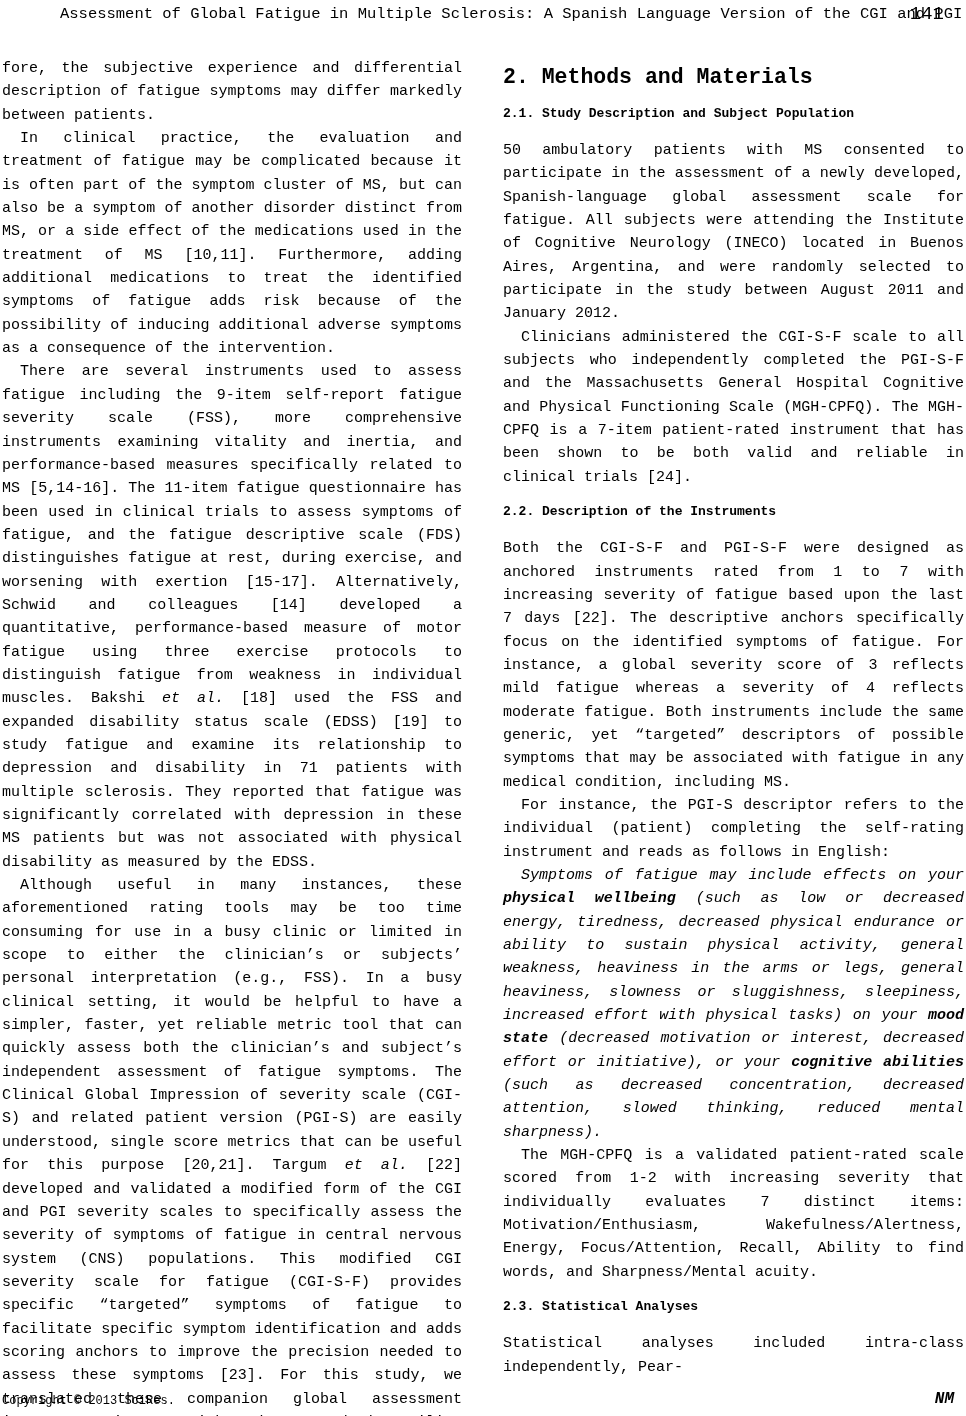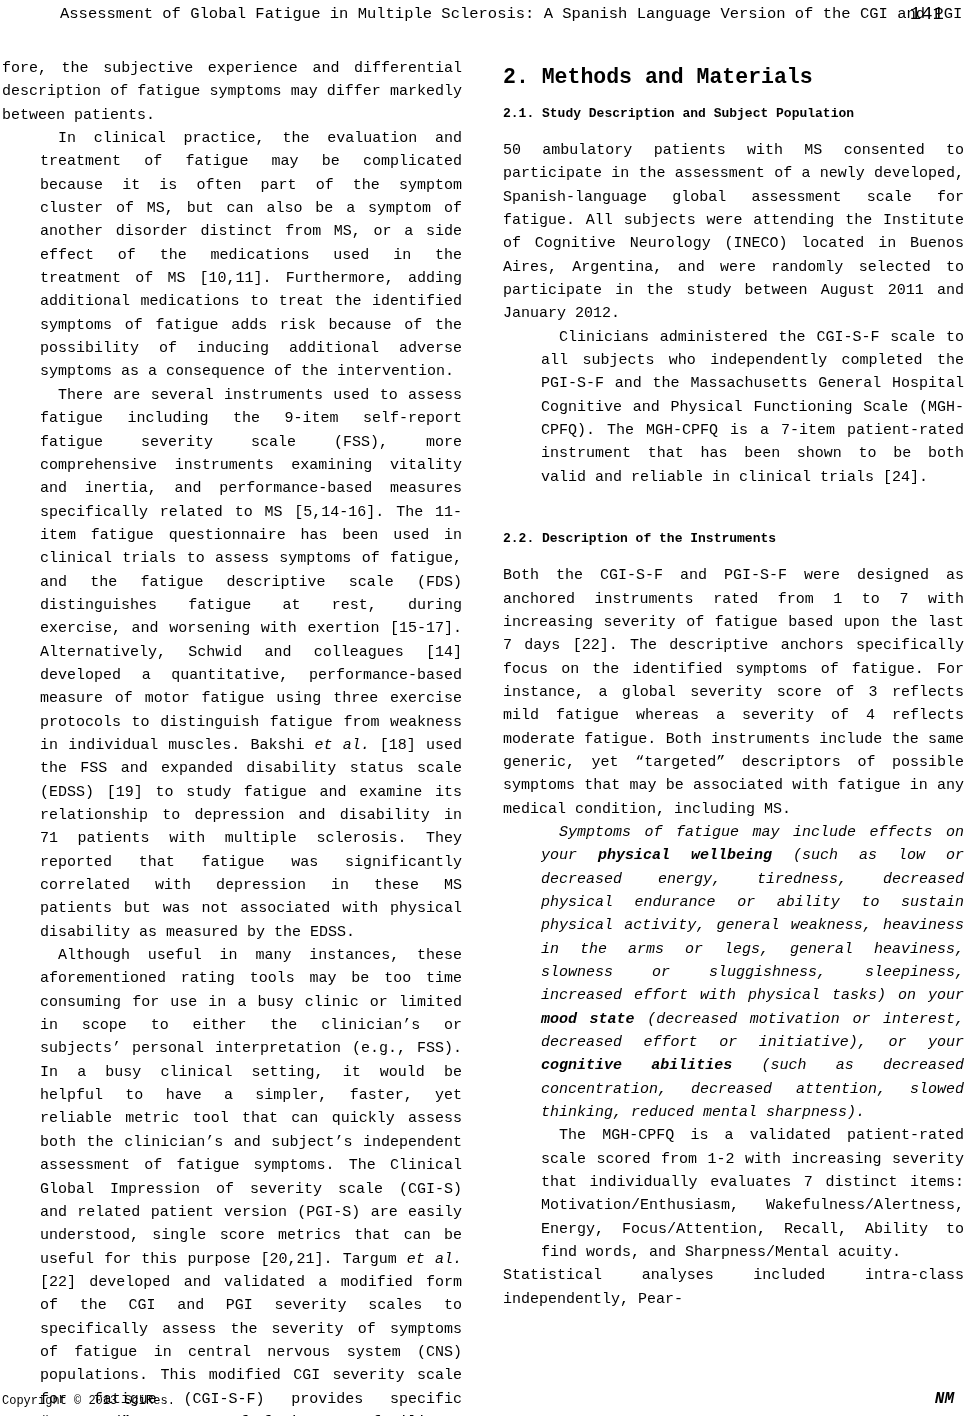--- a/index.html
+++ b/index.html
@@ -24,34 +24,34 @@
   }
   .col { position:absolute; top:57px; }
   .col-left  { left:2px;   width:460px; }
   .col-right { left:503px; width:461px; }
   .col p {
     margin:0;
     font-size:15px;
     line-height:23.35px;
     text-align:justify;
   }
-  .col p.indent { text-indent:18px;margin-left:38px; }
+  .col p.indent { text-indent:18px; }
   .run-i  { font-style:italic; }
   .run-bi { font-style:italic; font-weight:bold; }
   .h-main {
     margin:8px 0 12px 0;
     font-size:21.5px; line-height:25px;
     font-weight:bold;
   }
   .h-sub {
     margin:12px 0 13px 0;
     font-size:13px; line-height:24px;
     font-weight:bold;
   }
-  .h-sub.spaced { margin-top:38px; }
+  .h-sub.spaced { margin-top:11px; }
   .footer-left {
     position:absolute; left:2px; bottom:8px;
     font-size:12px;
   }
   .footer-right {
     position:absolute; right:12px; bottom:8px;
     font-size:16px; font-weight:bold; font-style:italic;
   }
 </style>
 </head>
@@ -71,22 +71,24 @@
 
   <div class="col col-right">
     <div class="h-main">2. Methods and Materials</div>
 
     <div class="h-sub">2.1. Study Description and Subject Population</div>
     <p><span>50 ambulatory patients with MS consented to participate in the assessment of a newly developed, Spanish-language global assessment scale for fatigue. All subjects were attending the Institute of Cognitive Neurology (INECO) located in Buenos Aires, Argentina, and were randomly selected to participate in the study between August 2011 and January 2012.</span></p>
     <p class="indent"><span>Clinicians administered the CGI-S-F scale to all subjects who independently completed the PGI-S-F and the Massachusetts General Hospital Cognitive and Physical Functioning Scale (MGH-CPFQ). The MGH-CPFQ is a 7-item patient-rated instrument that has been shown to be both valid and reliable in clinical trials [24].</span></p>
 
     <div class="h-sub spaced">2.2. Description of the Instruments</div>
     <p><span>Both the CGI-S-F and PGI-S-F were designed as anchored instruments rated from 1 to 7 with increasing severity of fatigue based upon the last 7 days [22]. The descriptive anchors specifically focus on the identified symptoms of fatigue. For instance, a global severity score of 3 reflects mild fatigue whereas a severity of 4 reflects moderate fatigue. Both instruments include the same generic, yet “targeted” descriptors of possible symptoms that may be associated with fatigue in any medical condition, including MS.</span></p>
+    <p class="indent"><span>For instance, the PGI-S descriptor refers to the individual (patient) completing the self-rating instrument and reads as follows in English:</span></p>
     <p class="indent"><span class="run-i">Symptoms of fatigue may include effects on your </span><span class="run-bi">physical wellbeing</span><span class="run-i"> (such as low or decreased energy, tiredness, decreased physical endurance or ability to sustain physical activity, general weakness, heaviness in the arms or legs, general heaviness, slowness or sluggishness, sleepiness, increased effort with physical tasks) on your </span><span class="run-bi">mood state</span><span class="run-i"> (decreased motivation or interest, decreased effort or initiative), or your </span><span class="run-bi">cognitive abilities</span><span class="run-i"> (such as decreased concentration, decreased attention, slowed thinking, reduced mental sharpness).</span></p>
     <p class="indent"><span>The MGH-CPFQ is a validated patient-rated scale scored from 1-2 with increasing severity that individually evaluates 7 distinct items: Motivation/Enthusiasm, Wakefulness/Alertness, Energy, Focus/Attention, Recall, Ability to find words, and Sharpness/Mental acuity.</span></p>
 
+    <div class="h-sub spaced">2.3. Statistical Analyses</div>
     <p><span>Statistical analyses included intra-class independently, Pear-</span></p>
   </div>
 
   <div class="footer-left">Copyright © 2013  SciRes.</div>
   <div class="footer-right">NM</div>
 
 </div>
 
 </body></html>

